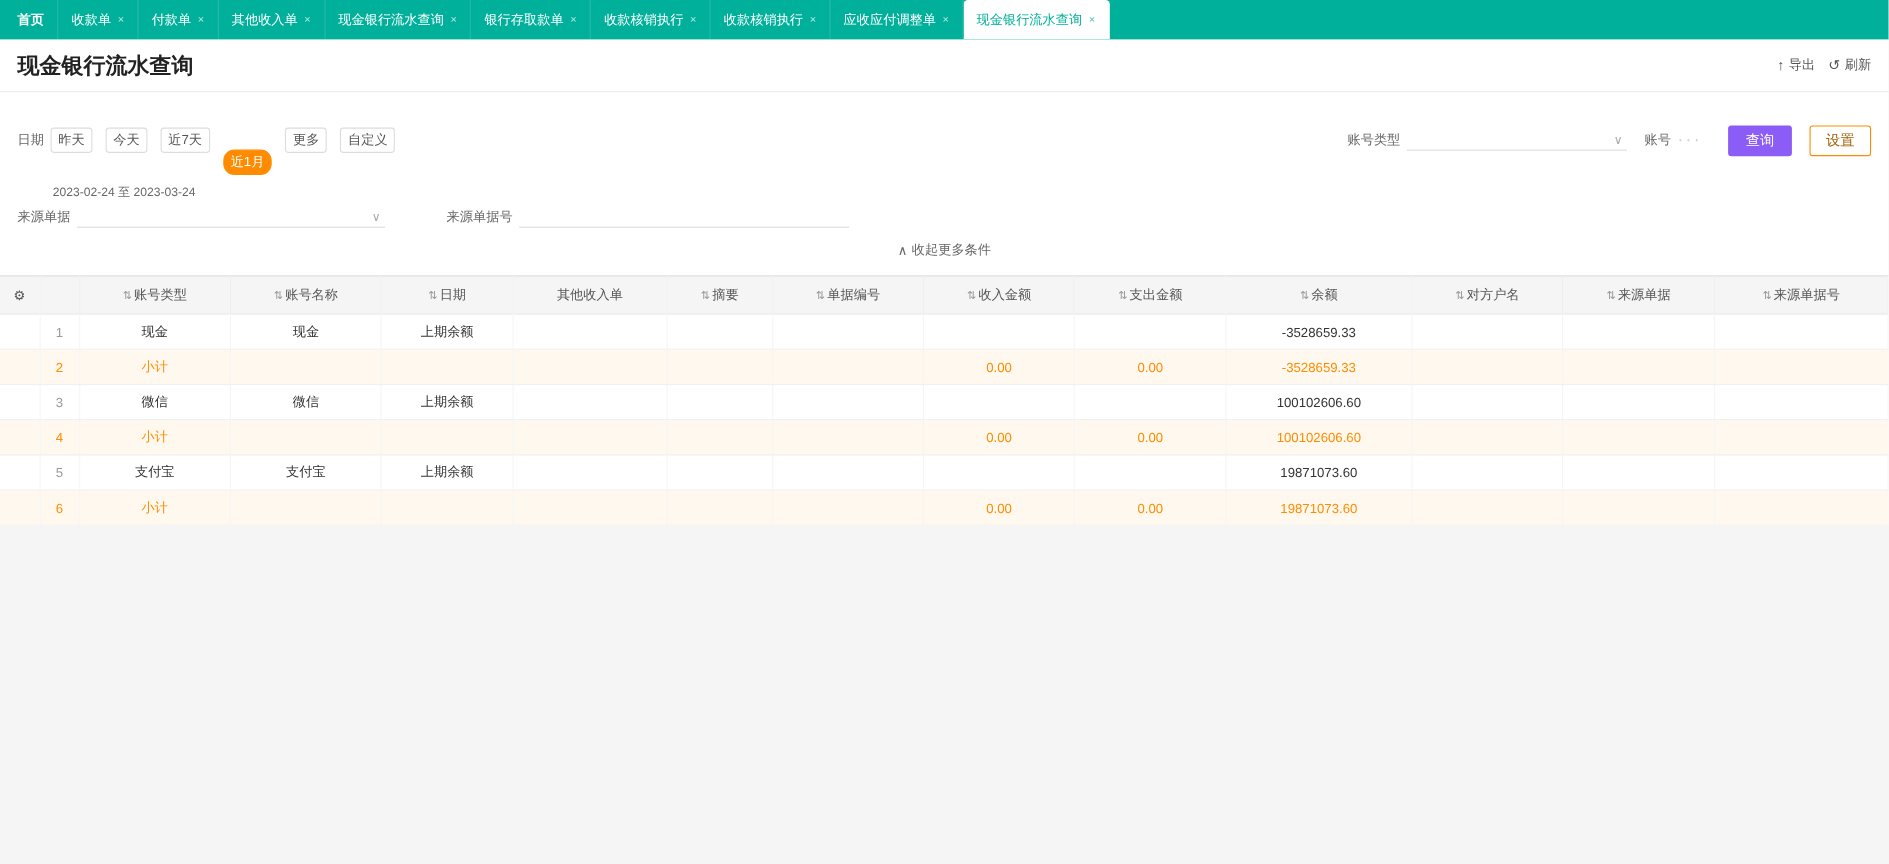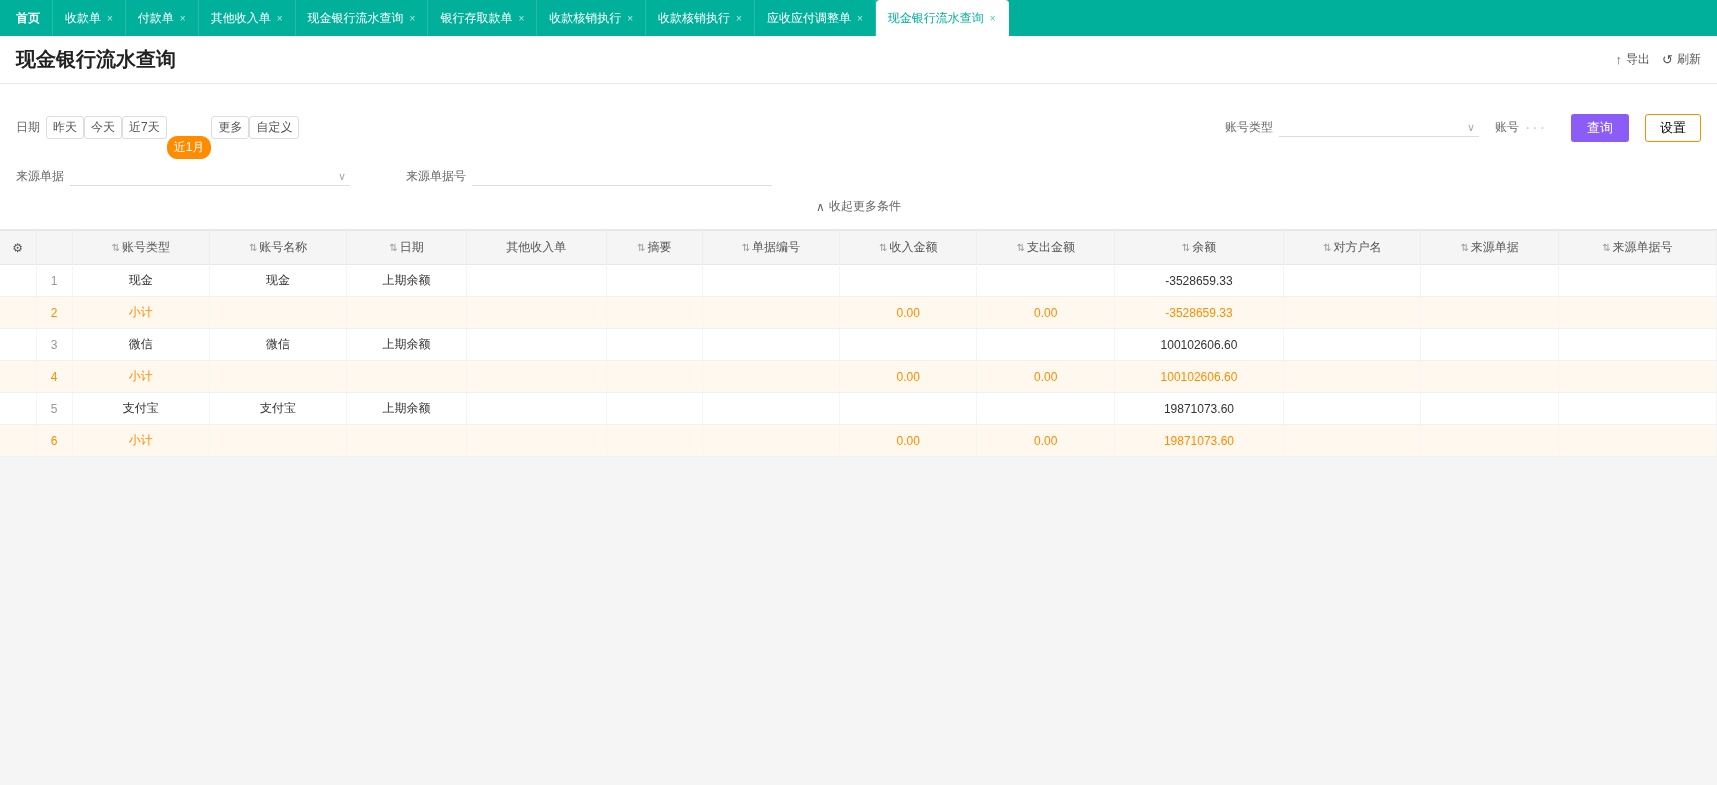--- a/index.html
+++ b/index.html
@@ -89,21 +89,21 @@
       align-items: center;
       gap: 6px;
     }
     .filter-label {
       color: #666;
       white-space: nowrap;
       font-size: 12px;
     }
     .date-options {
       display: flex;
-      gap: 0;
+      gap: 12px;
       align-items: center;
     }
     .date-btn {
       padding: 2px 6px;
       border: 1px solid #ddd;
       border-radius: 3px;
       cursor: pointer;
       font-size: 12px;
       background: #fff;
       color: #555;
@@ -157,21 +157,21 @@
       background: #8b5cf6;
       color: #fff;
       border: none;
       border-radius: 3px;
       padding: 5px 16px;
       cursor: pointer;
       font-size: 13px;
     }
     .settings-btn {
       background: #fff;
-      color: #000000;
+      color: #a16207;
       border: 1px solid #ff8c00;
       border-radius: 3px;
       padding: 4px 14px;
       cursor: pointer;
       font-size: 13px;
     }
     .collapse-bar {
       display: flex;
       align-items: center;
       justify-content: center;
@@ -321,20 +321,23 @@
 
     <div class="filter-group">
       <span class="filter-label">账号</span>
       <span class="filter-dots">···</span>
     </div>
 
     <button class="query-btn">查询</button>
     <button class="settings-btn">设置</button>
   </div>
 
+  <div style="margin-left: 32px; margin-bottom: 6px;">
+    <span class="date-range">2023-02-24 至 2023-03-24</span>
+  </div>
 
   <div class="filter-row">
     <div class="filter-group">
       <span class="filter-label">来源单据</span>
       <div class="filter-select" style="min-width:280px;">
         <span class="filter-select-text"></span>
         <span style="color:#aaa;font-size:11px;">∨</span>
       </div>
     </div>
     <div class="filter-group" style="margin-left: 40px;">

